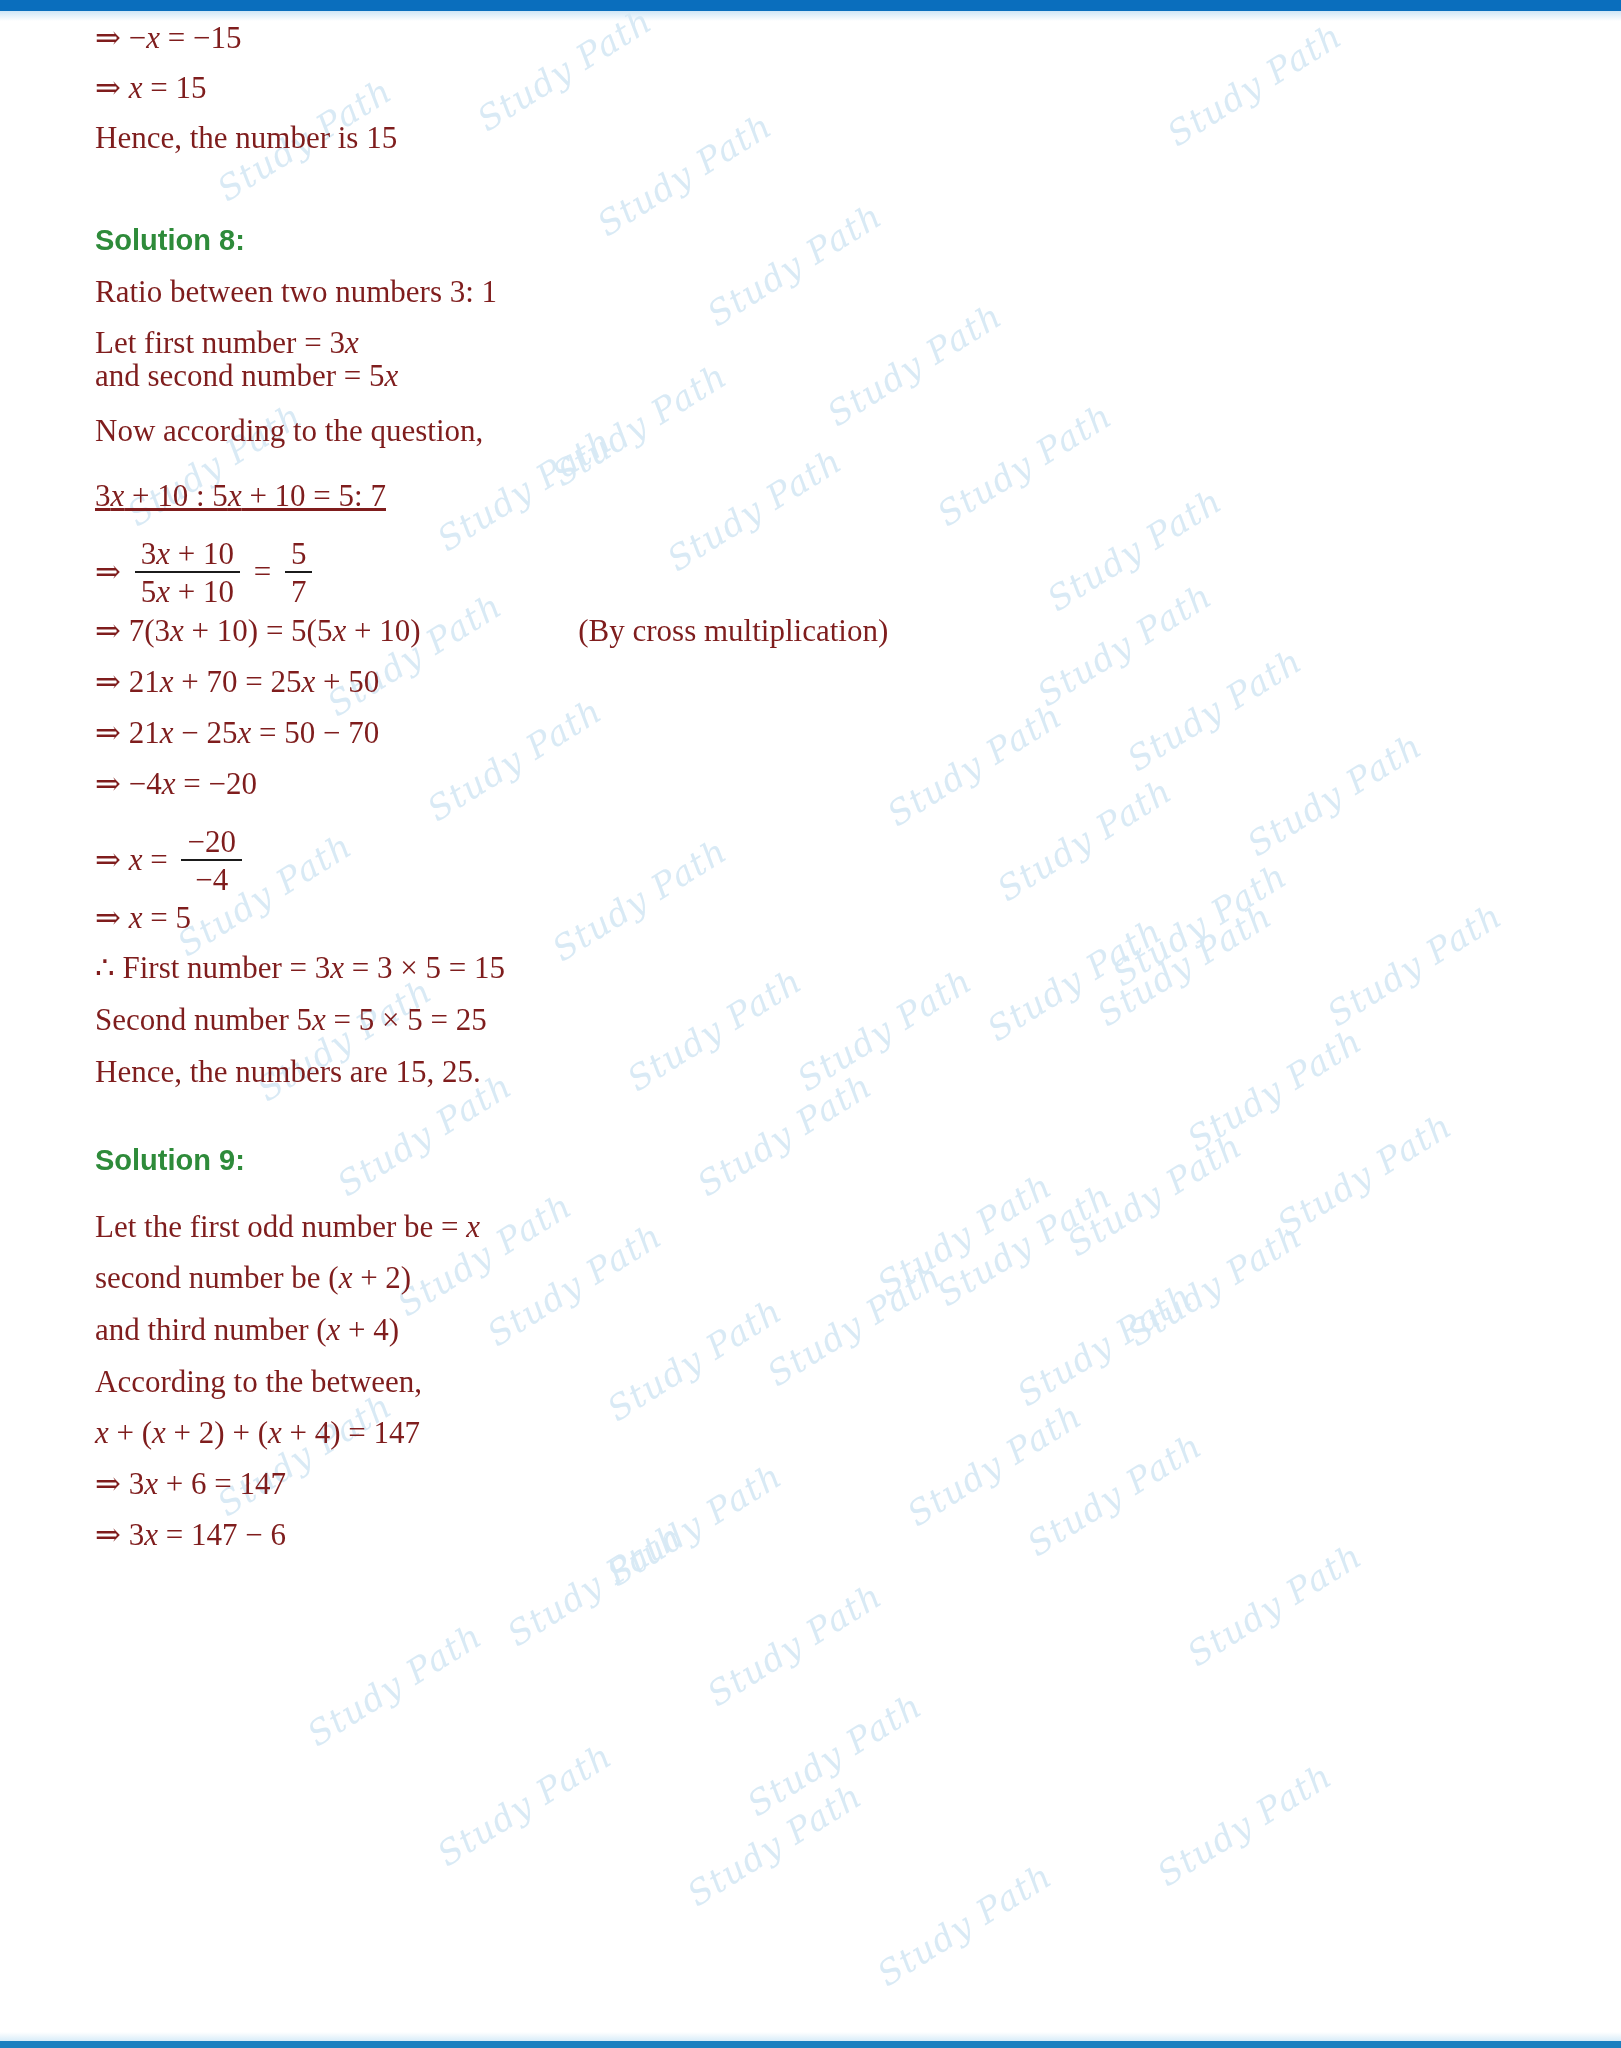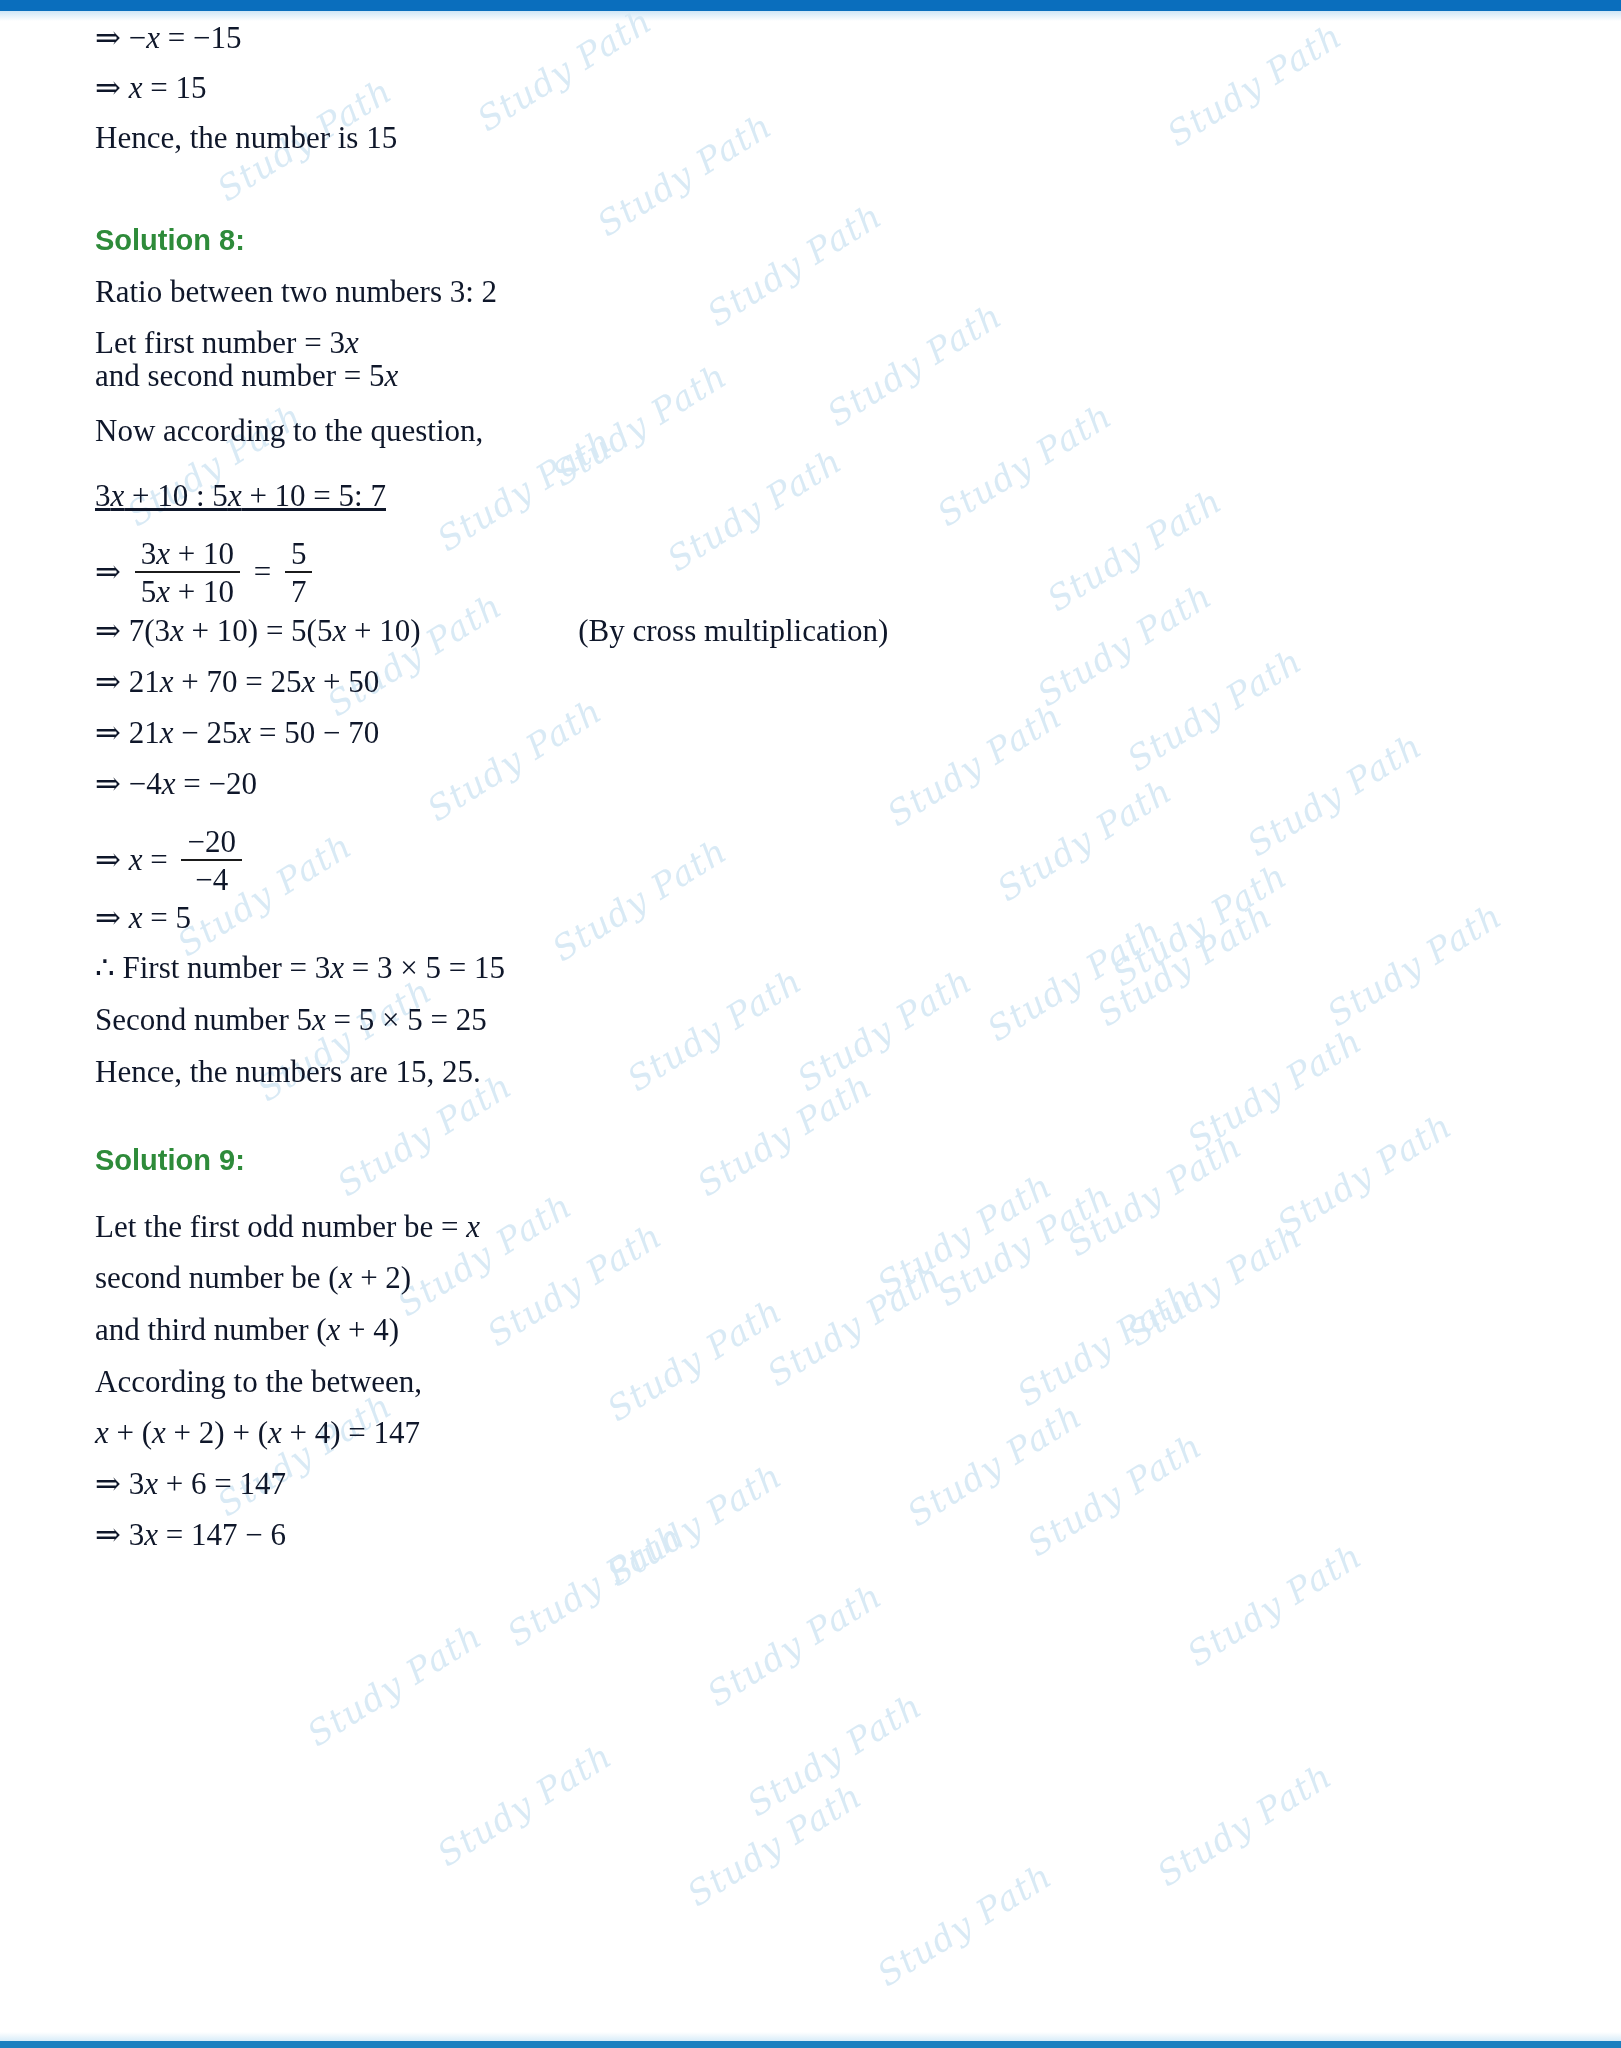--- a/index.html
+++ b/index.html
@@ -67,21 +67,21 @@
     opacity: 0.95;
   }
 
   
   .content {
     position: relative;
     z-index: 2;
     padding: 0 0 0 95px;
   }
   .line {
-    color: #0f172a;
+    color: #7f1d1d;
     font-size: 31px;
     line-height: 1;
     white-space: nowrap;
   }
   .heading {
     color: #2e8b3a;
     font-family: "Liberation Sans", "DejaVu Sans", sans-serif;
     font-weight: bold;
     font-size: 29px;
     line-height: 1;
@@ -172,21 +172,21 @@
       <div class="wm" style="left: 870px; top: 1960px;">Study Path</div>
     </div>
 
   <div class="content">
 
     <div class="row line" style="top:22px;">⇒ −<span class="var">x</span> = −15</div>
     <div class="row line" style="top:72px;">⇒ <span class="var">x</span> = 15</div>
     <div class="row line" style="top:122px;">Hence, the number is 15</div>
 
     <div class="row heading" style="top:226px;">Solution 8:</div>
-    <div class="row line" style="top:276px;">Ratio between two numbers 3: 2</div>
+    <div class="row line" style="top:276px;">Ratio between two numbers 3: 1</div>
     <div class="row line" style="top:327px;">Let first number = 3<span class="var">x</span></div>
     <div class="row line" style="top:360px;">and second number = 5<span class="var">x</span></div>
     <div class="row line" style="top:415px;">Now according to the question,</div>
     <div class="row line" style="top:480px;text-decoration:underline;">3<span class="var">x</span> + 10 : 5<span class="var">x</span> + 10 = 5: 7</div>
 
     <div class="row line" style="top:540px;">
       <span>⇒</span>
       <span class="frac">
         <span class="num">3<span class="var">x</span> + 10</span>
         <span class="den">5<span class="var">x</span> + 10</span>

